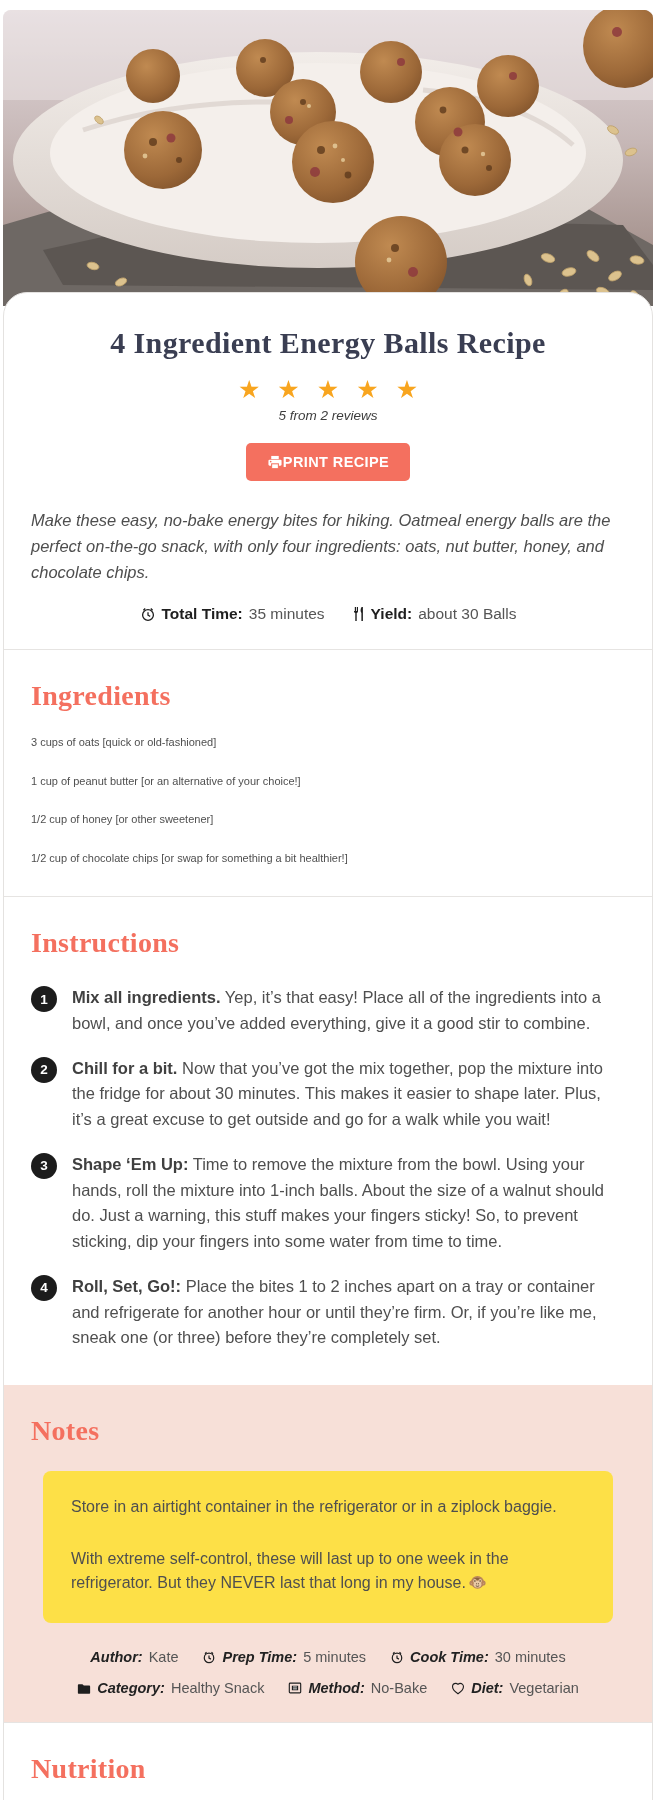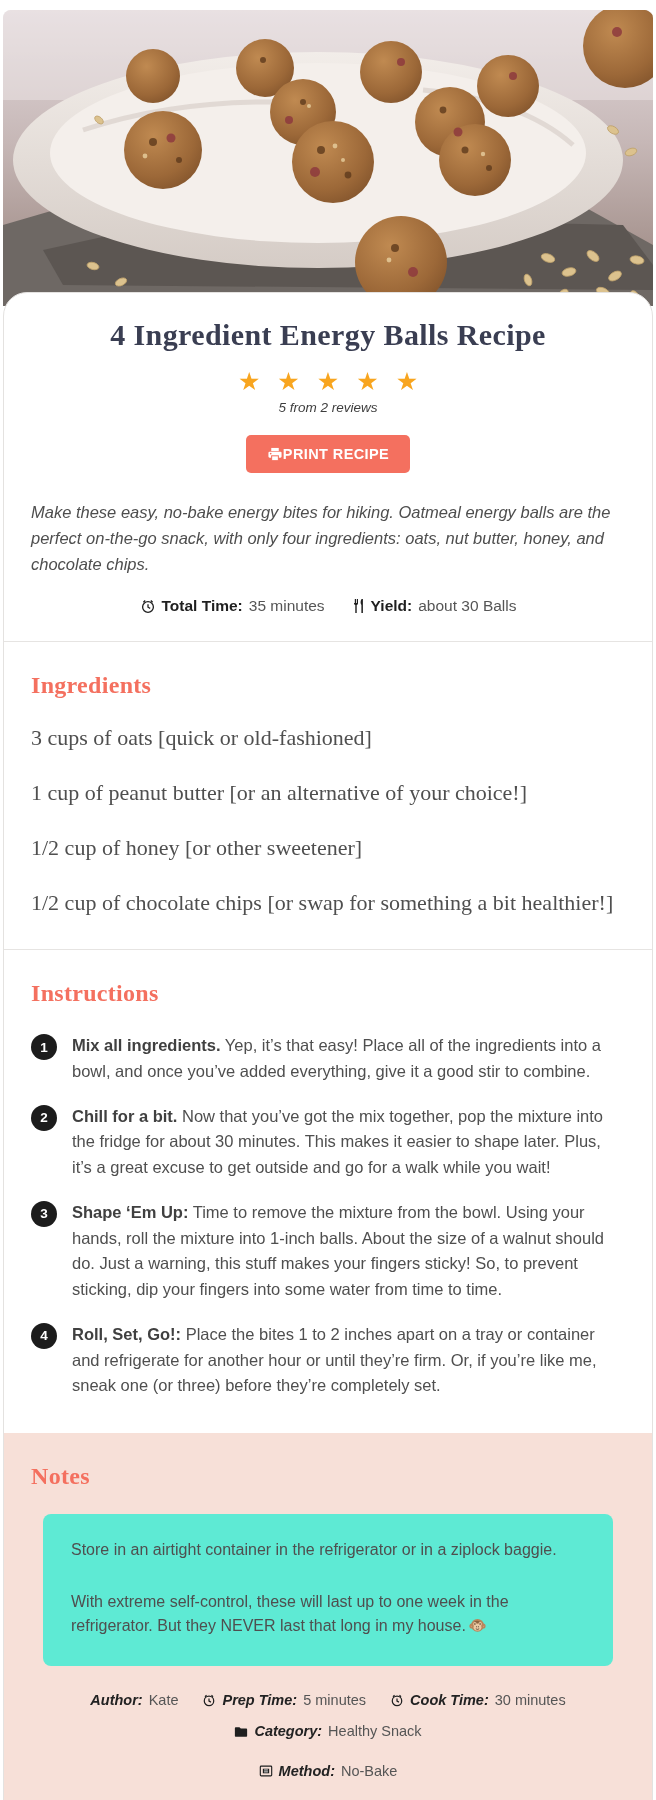--- a/index.html
+++ b/index.html
@@ -20,21 +20,21 @@
 
   
   .card {
     position:relative; margin:-14px 3px 0; background:#fff;
     border:1px solid #e4e2e0; border-radius:24px 24px 0 0;
   }
   section { padding:30px 27px; }
   section + section { border-top:1px solid #e6e4e2; }
 
   
-  .head { text-align:center; padding-top:24px; padding-bottom:26px; }
+  .head { text-align:center; padding-top:32px; padding-bottom:26px; }
   .title {
     font-family:"Liberation Serif","DejaVu Serif",serif;
     font-weight:700; font-size:30px; letter-spacing:.4px;
     color:#3a3e52; line-height:1.2;
   }
   .stars { margin-top:16px; display:flex; justify-content:center; gap:17px; }
   .star { color:#f8a51f; font-size:25px; line-height:1; cursor:pointer; }
   .reviews { margin-top:6px; font-style:italic; font-size:13.5px; color:#3d3d3d;text-align:center; }
   .print-btn {
     margin-top:20px; display:inline-flex; align-items:center; 
@@ -50,51 +50,51 @@
     margin-top:20px; display:flex; justify-content:center; gap:26px;
     font-size:15.5px; color:#555; align-items:center; flex-wrap:wrap;
   }
   .meta-item { display:inline-flex; align-items:center; gap:6px; }
   .meta-item b { color:#1f1f1f; }
   .icon { display:inline-flex; align-items:center; }
 
   
   .sec-h {
     font-family:"Liberation Serif","DejaVu Serif",serif;
-    font-weight:700; font-size:24px; color:#f4705f; letter-spacing:.3px;
-  }
-
-  
-  .ing-item { margin-top:22px; font-size:22px; color:#4f4f4f; line-height:1.5;font-family:Liberation Serif, serif; }
+    font-weight:700; font-size:28px; color:#f4705f; letter-spacing:.3px;
+  }
+
+  
+  .ing-item { margin-top:22px; font-size:11px; color:#4f4f4f; line-height:1.5; }
 
   
   .steps { margin-top:26px; }
   .step { display:grid; grid-template-columns:26px 1fr; gap:15px; margin-bottom:19px; }
   .step:last-child { margin-bottom:4px; }
   .step-num {
     width:26px; height:26px; border-radius:50%; background:#1c1c1c; color:#fff;
     font-size:13.5px; font-weight:700; display:flex; align-items:center;
     justify-content:center; margin-top:1px;
   }
   .step-body { font-size:16.5px; line-height:1.56; color:#4f4f4f; }
   .step-body b { color:#404040; }
 
   
   .notes { background:#f7e0d8; border-top:none; padding-bottom:26px; }
   .note-box {
-    margin:24px 12px 0; background:#5eead4; border-radius:8px;
+    margin:24px 12px 0; background:#fde047; border-radius:8px;
     padding:24px 28px 26px;
   }
   .note-box p { font-size:16px; line-height:1.5; color:#4f4f4f; }
   .note-box p + p { margin-top:28px; }
   .recipe-meta {
     margin-top:26px; display:flex; justify-content:center; gap:24px;
     font-size:14.5px; color:#555; align-items:center; flex-wrap:wrap;
   }
-  .recipe-meta + .recipe-meta { margin-top:15px;flex-direction:column; }
+  .recipe-meta + .recipe-meta { margin-top:15px; }
   .recipe-meta .lbl { font-style:italic; font-weight:700; color:#222; }
   .emoji { display:inline-block; vertical-align:-2px; margin-left:3px; }
 
   
   .nutrition { padding-bottom:40px; }
 </style>
 </head>
 <body>
 
 <div class="page">

